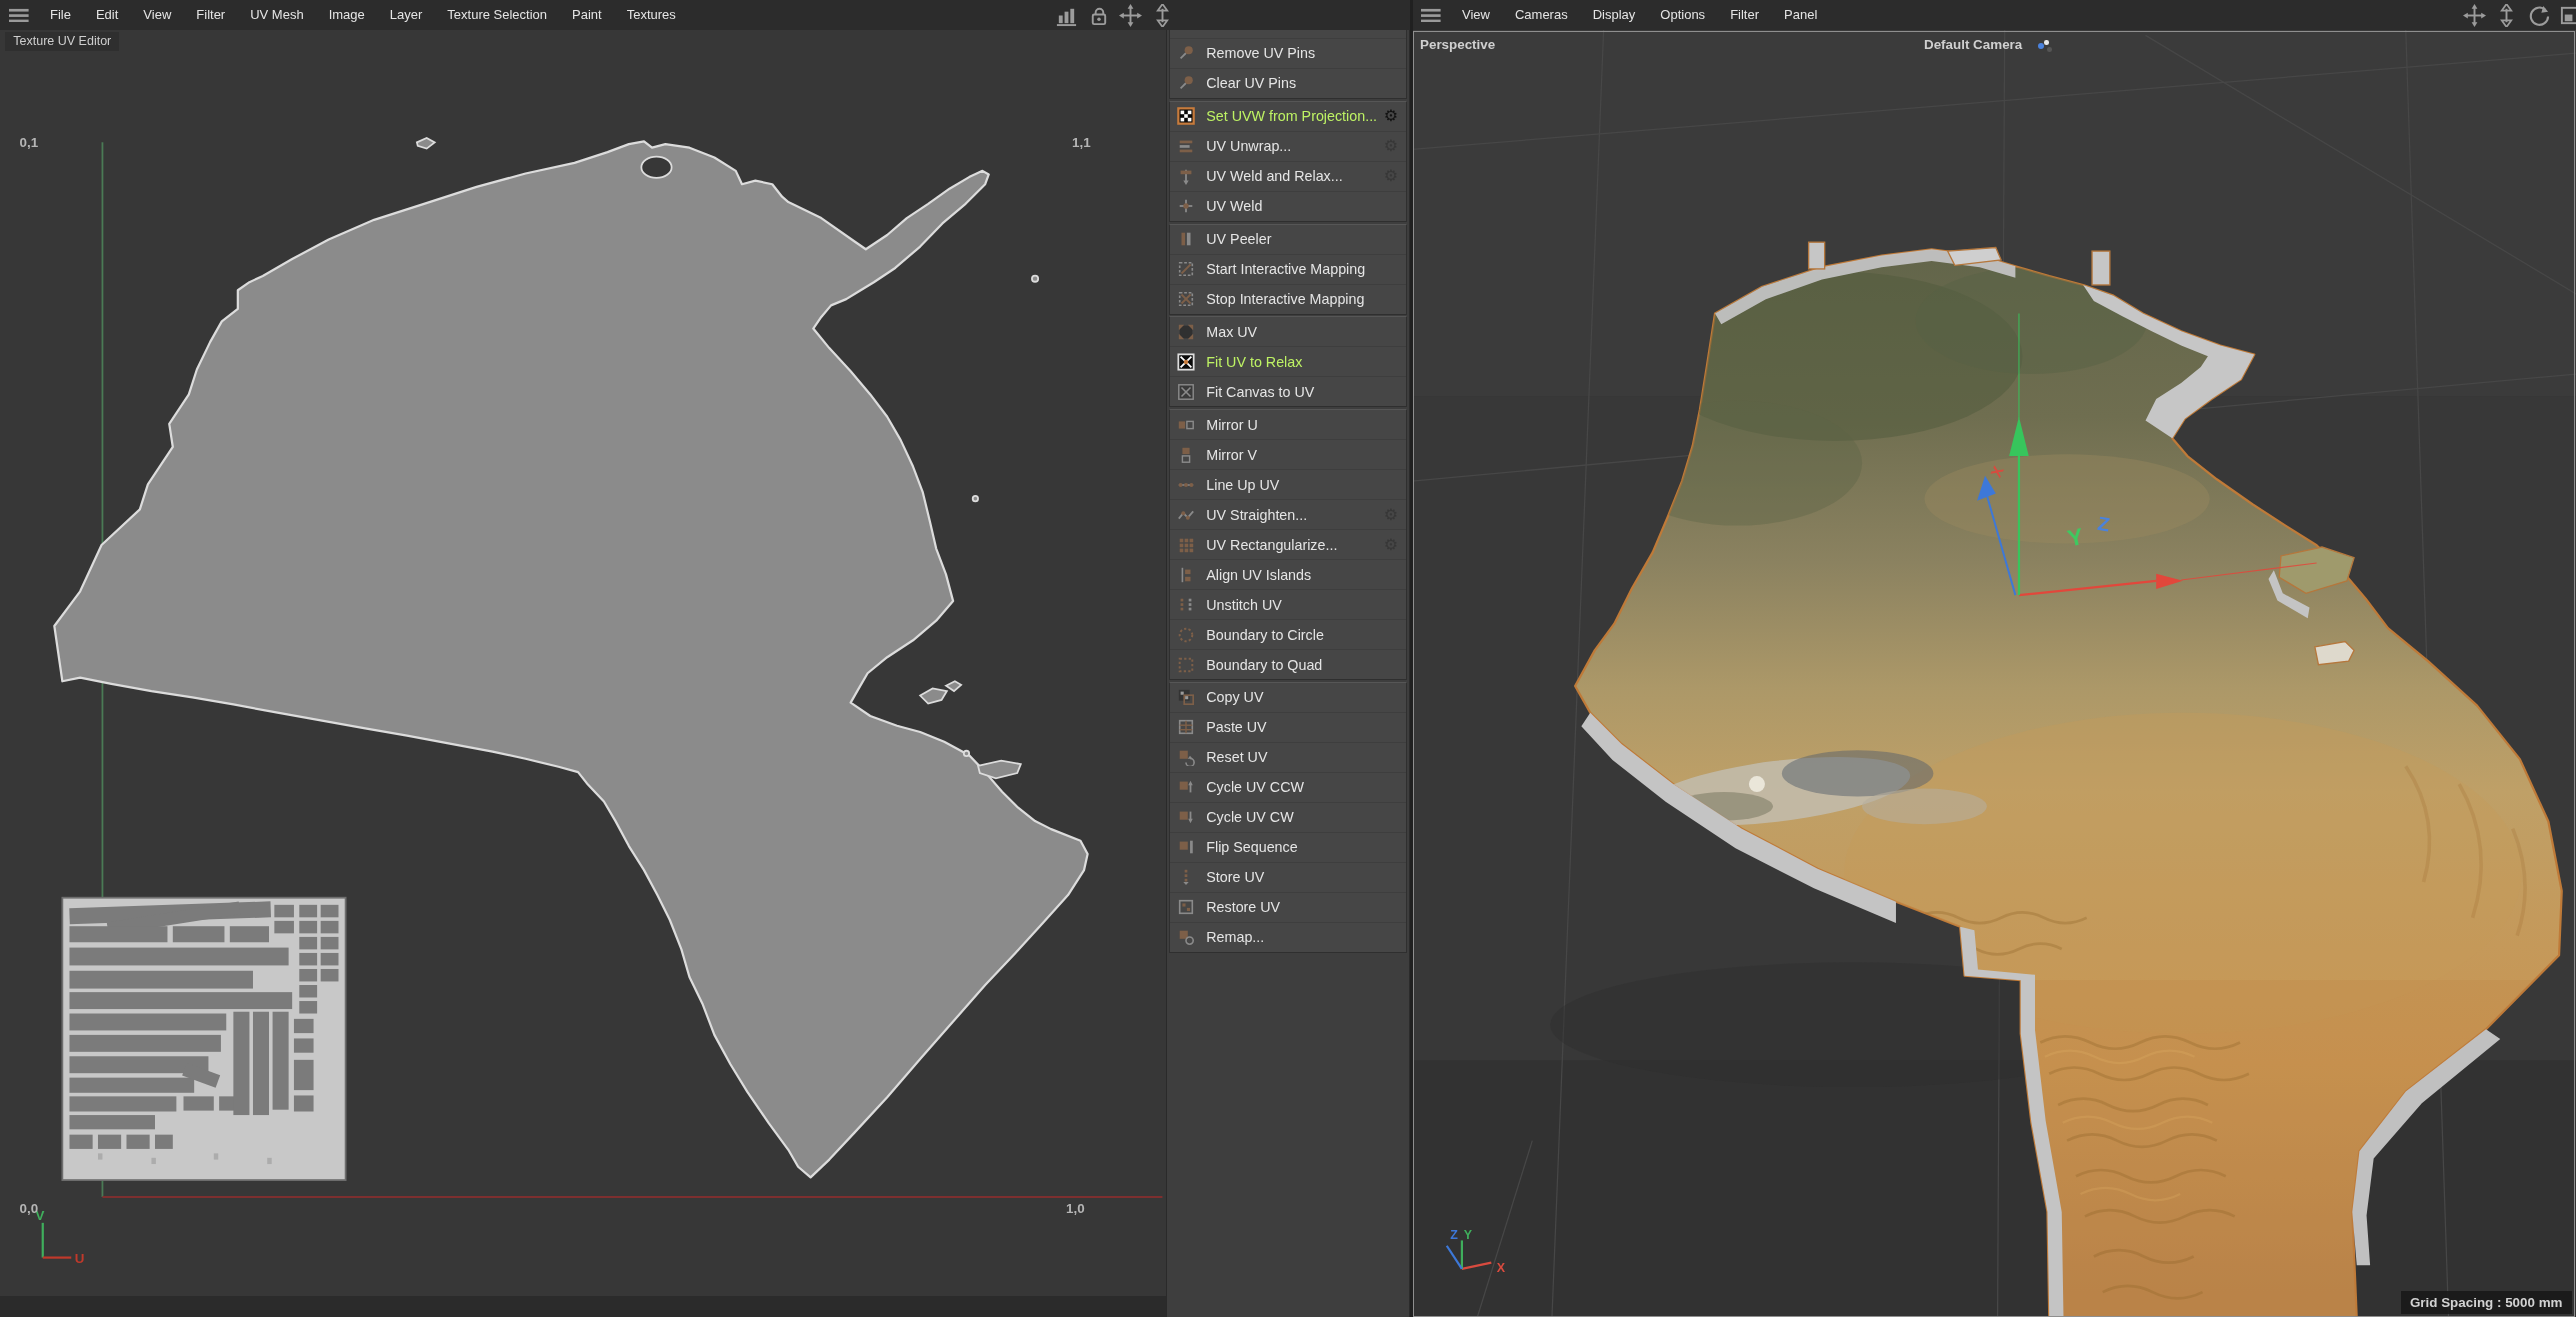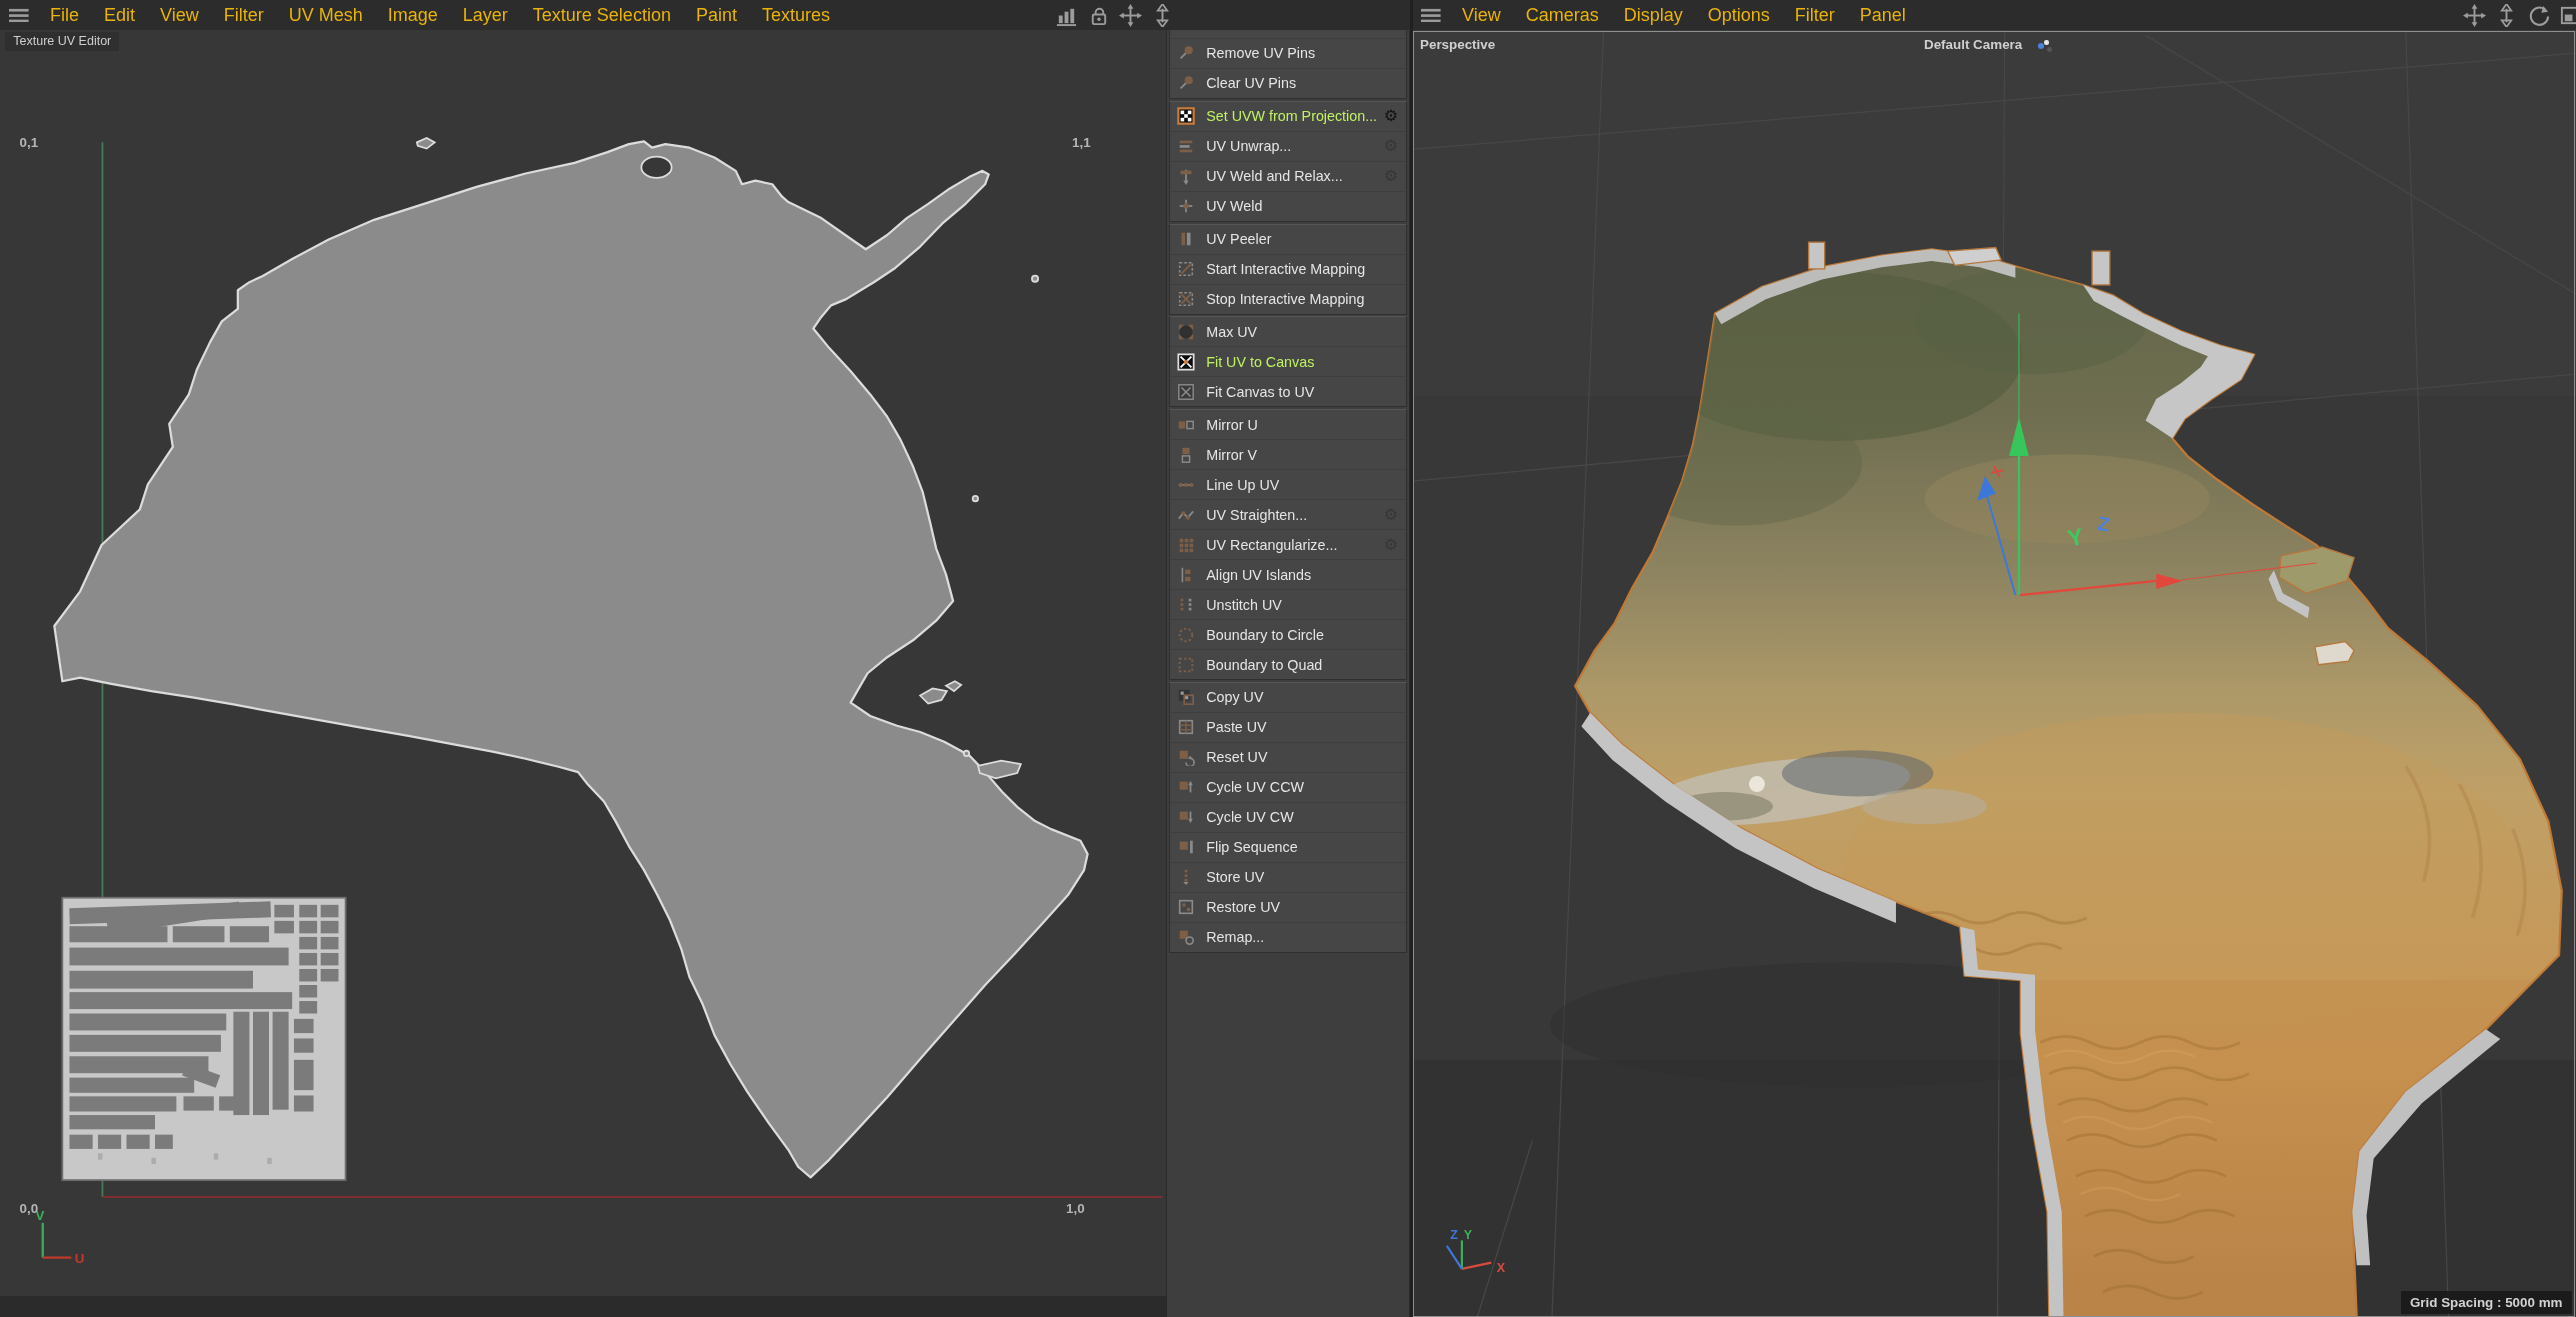--- a/index.html
+++ b/index.html
@@ -2,21 +2,21 @@
 <html style="font-size:14.3px"><head>
 <meta charset="utf-8">
 <style>
   html,body{margin:0;padding:0;background:#1f1f1f;}
   #app{position:relative;width:2576px;height:1318px;overflow:hidden;
        font-family:"Liberation Sans",sans-serif;background:#2b2b2b;-webkit-font-smoothing:antialiased;}
   
   .menubar{position:absolute;top:0;height:30px;background:#2c2c2c;display:flex;align-items:center;z-index:30;}
   #left-menubar{left:0;width:1410px;}
   #right-menubar{left:1412px;width:1164px;}
-  .menu-item{padding:0 12.5px;height:30px;line-height:30px;color:#eab308;font-size:18px;white-space:nowrap;cursor:default;}
+  .menu-item{padding:0 12.5px;height:30px;line-height:30px;color:#e5e5e5;font-size:13px;white-space:nowrap;cursor:default;}
   .hamburger{width:21.4px;height:14.3px;margin:0 7.1px 0 9px;display:inline-block;}
   .toolbar-icons{position:absolute;top:3.6px;display:flex;gap:9px;align-items:center;}
   #left-toolbar-icons{left:1055px;}
   #right-toolbar-icons{left:1051px;}
   .tb-icon{width:23px;height:23px;opacity:.85;}
   .divider-v{position:absolute;left:1410px;top:0;width:2.7px;height:1318px;background:#202020;z-index:40;}
   
   #uv-canvas{position:absolute;left:0;top:30px;width:1166px;height:1266px;background:#373737;overflow:hidden;}
   #uv-tab{position:absolute;left:5.3px;top:1.8px;padding:2.7px 8px;background:#2f2f2f;color:#cfcfcf;font-size:12.5px;z-index:5;}
   .corner-label{position:absolute;color:#b5b5b5;font-size:13.4px;font-weight:bold;z-index:4;}
@@ -323,21 +323,21 @@
           </div>
           <div class="cmd-row enabled">
             <span class="cmd-icon">
               <svg width="18" height="18" viewBox="0 0 20 20">
                 <rect x="1.5" y="1.5" width="17" height="17" fill="#0a0a0a" stroke="#dddddd" stroke-width="2"></rect>
                 <line x1="4" y1="4" x2="16" y2="16" stroke="#fff" stroke-width="2"></line>
                 <line x1="16" y1="4" x2="4" y2="16" stroke="#fff" stroke-width="2"></line>
                 <circle cx="10" cy="10" r="2.5" fill="#c77b3c"></circle>
               </svg>
             </span>
-            <span class="cmd-label">Fit UV to Canvas</span>
+            <span class="cmd-label">Fit UV to Relax</span>
           </div>
           <div class="cmd-row">
             <span class="cmd-icon">
               <svg width="18" height="18" viewBox="0 0 20 20">
                 <rect x="2" y="2" width="16" height="16" fill="#3a3a3a" stroke="#8a8a8a" stroke-width="1.6"></rect>
                 <line x1="5" y1="5" x2="15" y2="15" stroke="#8a8a8a" stroke-width="1.8"></line>
                 <line x1="15" y1="5" x2="5" y2="15" stroke="#8a8a8a" stroke-width="1.8"></line>
               </svg>
             </span>
             <span class="cmd-label">Fit Canvas to UV</span>

